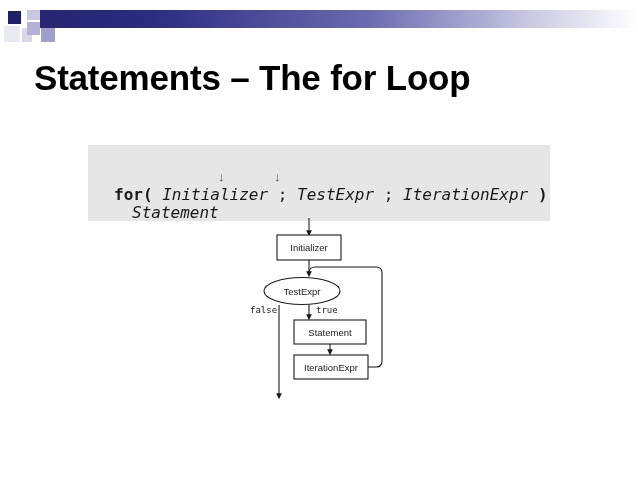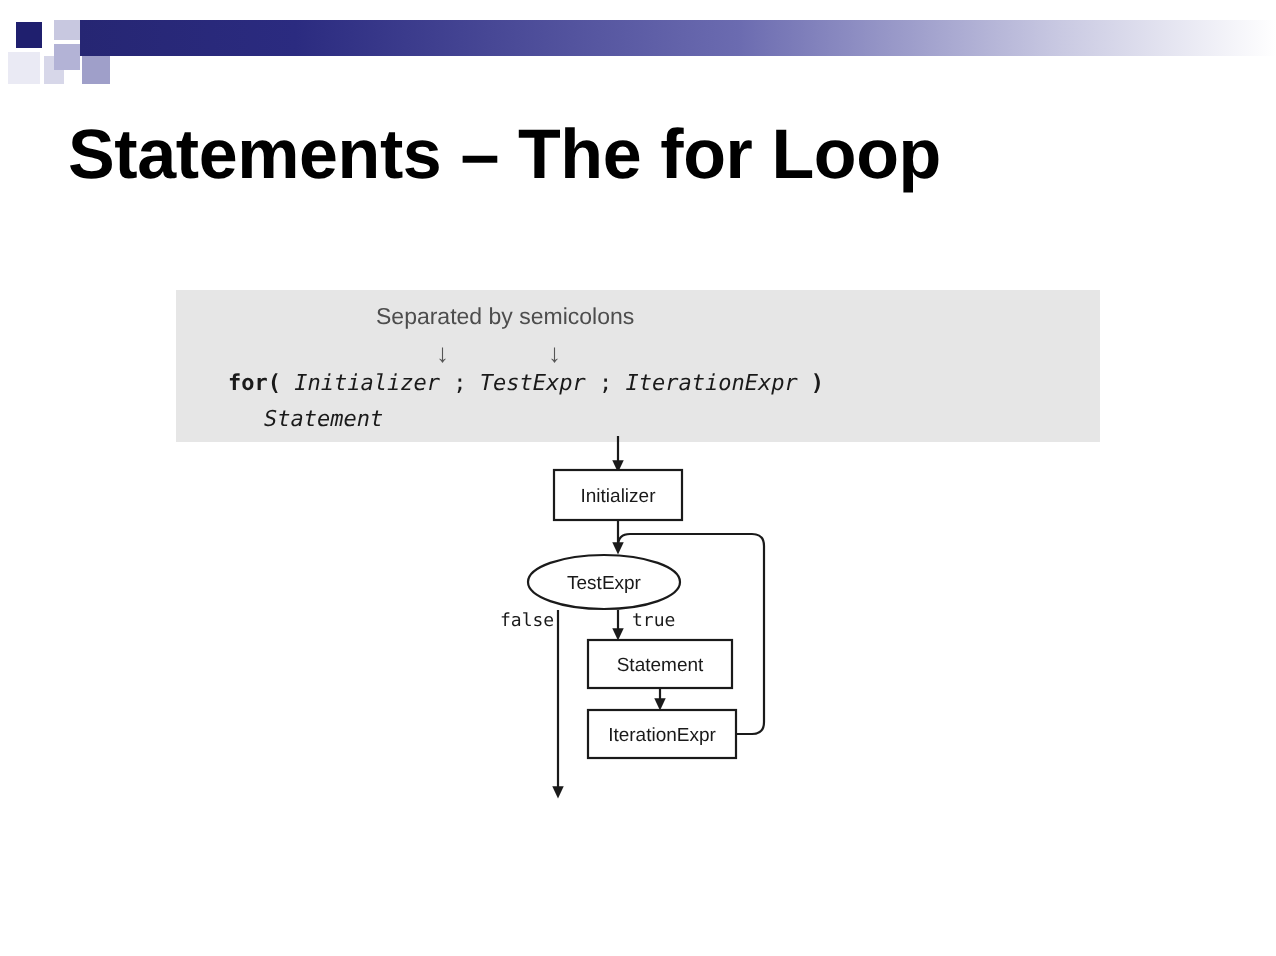--- a/index.html
+++ b/index.html
@@ -104,21 +104,21 @@
     font-size: 13px;
     color: #555555;
     line-height: 1;
   }
   .note-arrow-1 { left: 130px; top: 25px; }
   .note-arrow-2 { left: 186px; top: 25px; }
 
   .code-line {
     position: absolute;
     font-family: "DejaVu Sans Mono", monospace;
-    font-size: 11px;
+    font-size: 16px;
     color: #1a1a1a;
     white-space: pre;
   }
   .code-line-1 { left: 26px; top: 40px; }
   .code-line-2 { left: 44px; top: 58px; }
   .kw { font-weight: bold; }
   .param { font-style: italic; }
   .semi { font-weight: normal; }
 
   
@@ -150,21 +150,20 @@
 <div class="deco-sq sq-light-a"></div>
 <div class="deco-sq sq-mid-c"></div>
 <div class="deco-sq sq-mid-a"></div>
 <div class="deco-sq sq-mid-b"></div>
 <div class="deco-sq sq-light-b"></div>
 <div class="deco-sq sq-dark"></div>
 
 <div class="slide-title">Statements – The for Loop</div>
 
 <div class="syntax-box">
-  <div class="syntax-note">Separated by semicolons</div>
   <div class="note-arrow note-arrow-1">↓</div>
   <div class="note-arrow note-arrow-2">↓</div>
 
   <div class="code-line code-line-1"><span class="kw">for(</span><span>&nbsp;</span><span class="param">Initializer</span><span class="semi"> ; </span><span class="param">TestExpr</span><span class="semi"> ; </span><span class="param">IterationExpr</span><span class="kw"> )</span></div>
 
   <div class="code-line code-line-2"><span class="param">Statement</span></div>
 </div>
 
 <div class="flowchart">
   <svg width="165" height="195" viewBox="0 0 165 195" xmlns="http://www.w3.org/2000/svg">

